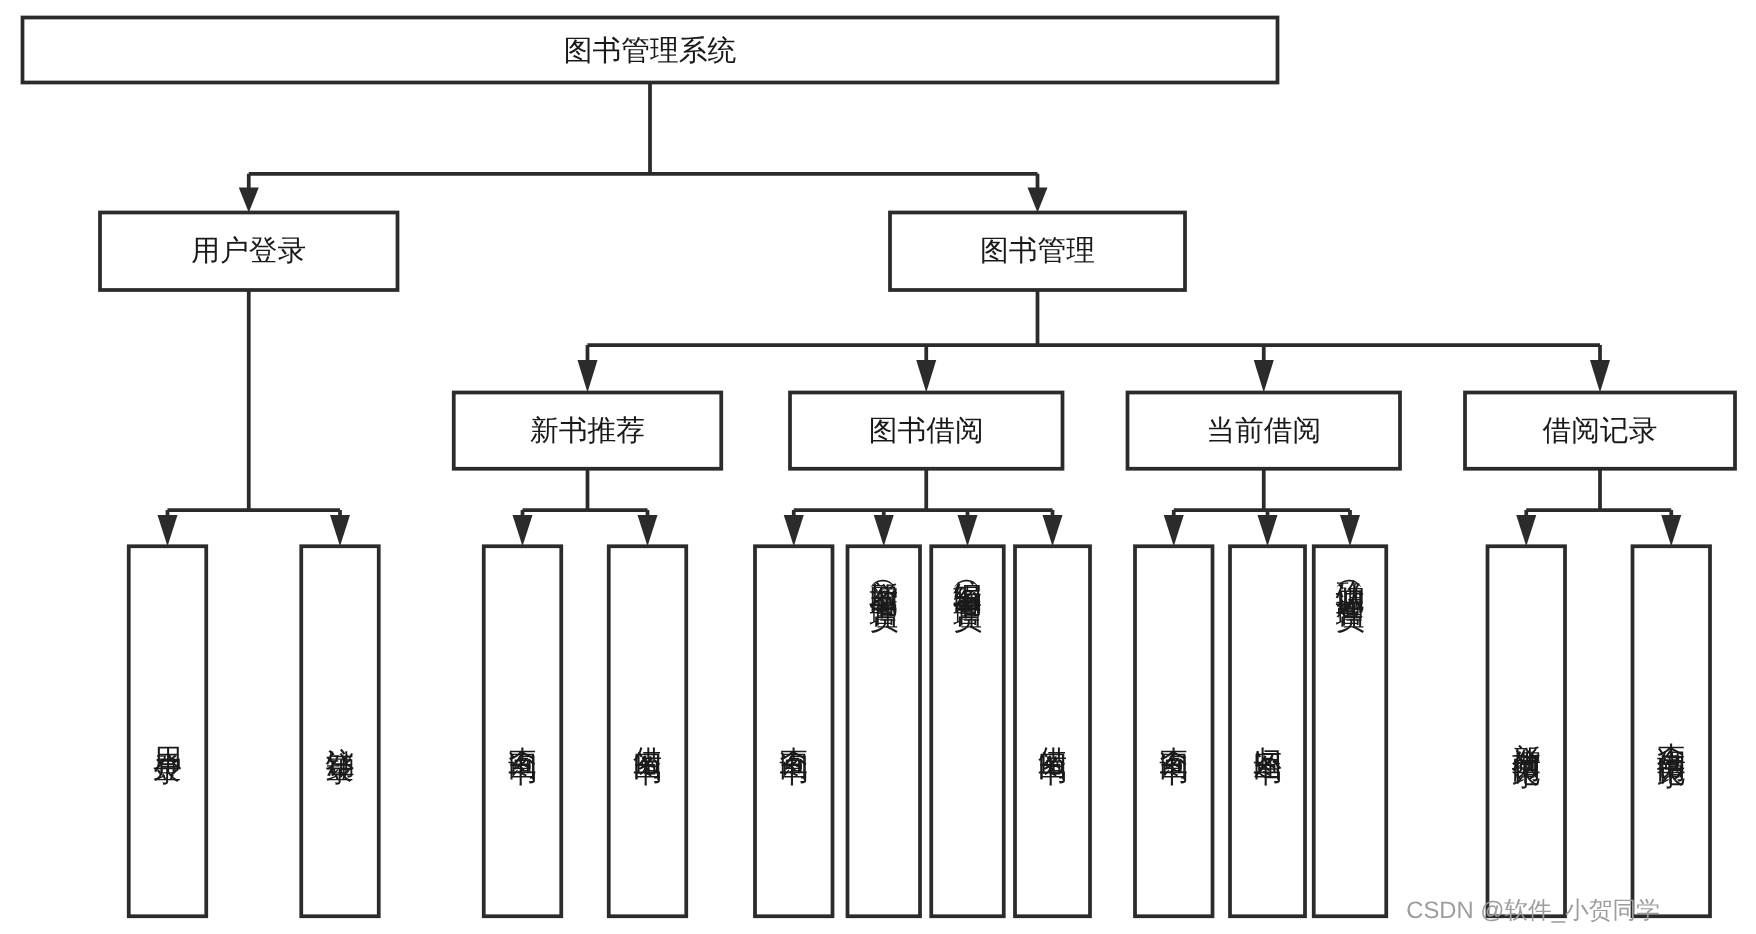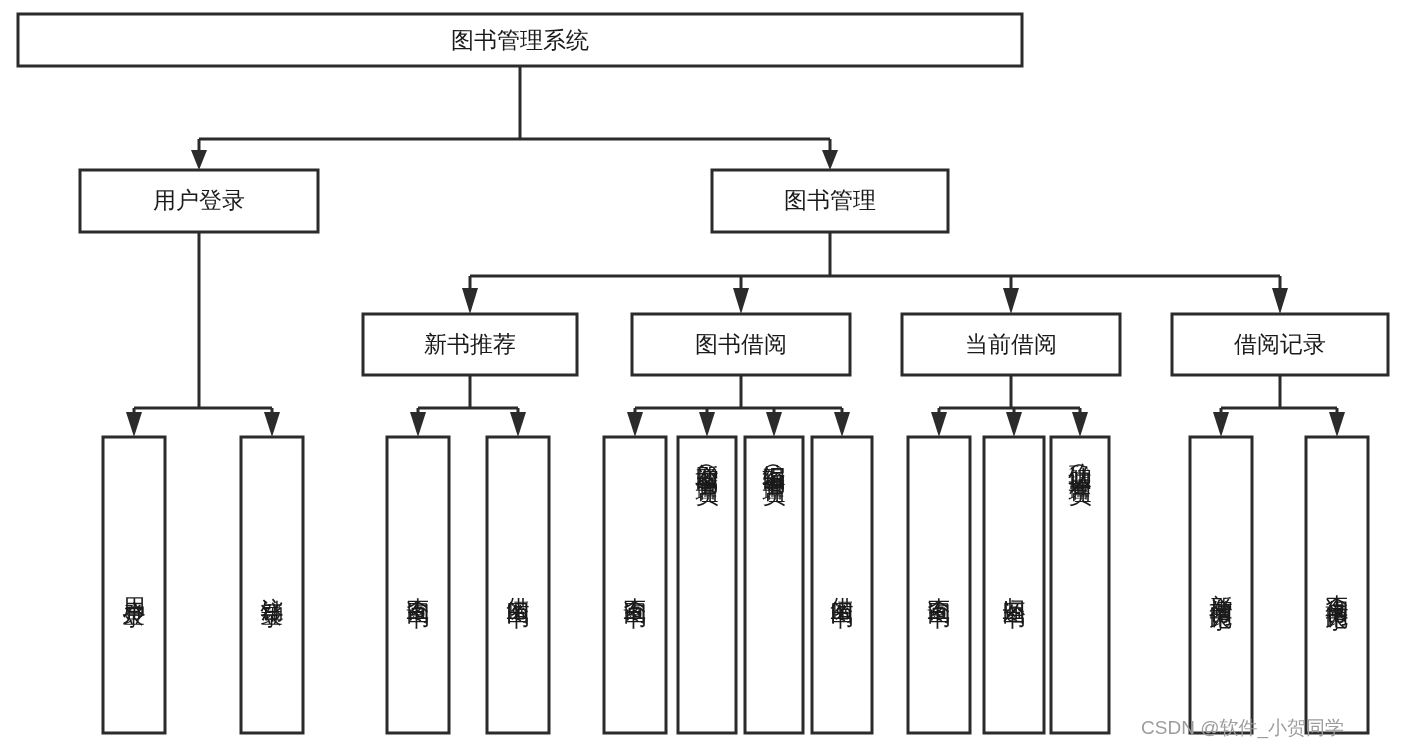--- a/index.html
+++ b/index.html
@@ -60,21 +60,21 @@
     text-orientation: upright;
     font-family: "Liberation Sans", "DejaVu Sans", sans-serif;
     font-size: 23px;
     line-height: 1;
     letter-spacing: 3px;
     color: #1a1a1a;
     white-space: nowrap;
   }
   .watermark {
     position: absolute;
-    right: 4px;
+    right: 20px;
     bottom: 6px;
     font-family: "Liberation Sans", "DejaVu Sans", sans-serif;
     font-size: 19px;
     color: #9d9d9d;
     white-space: nowrap;
     pointer-events: none;
   }
 </style>
 </head>
 <body>

